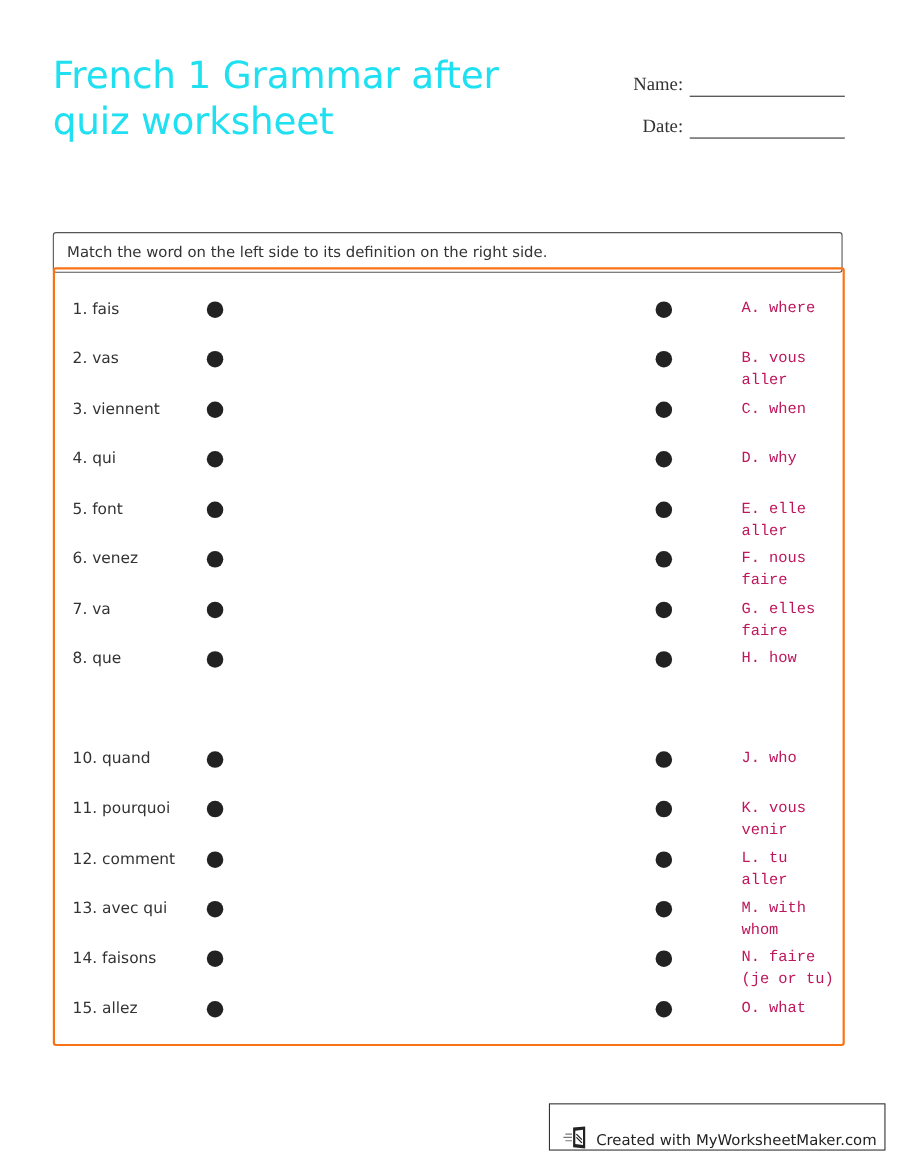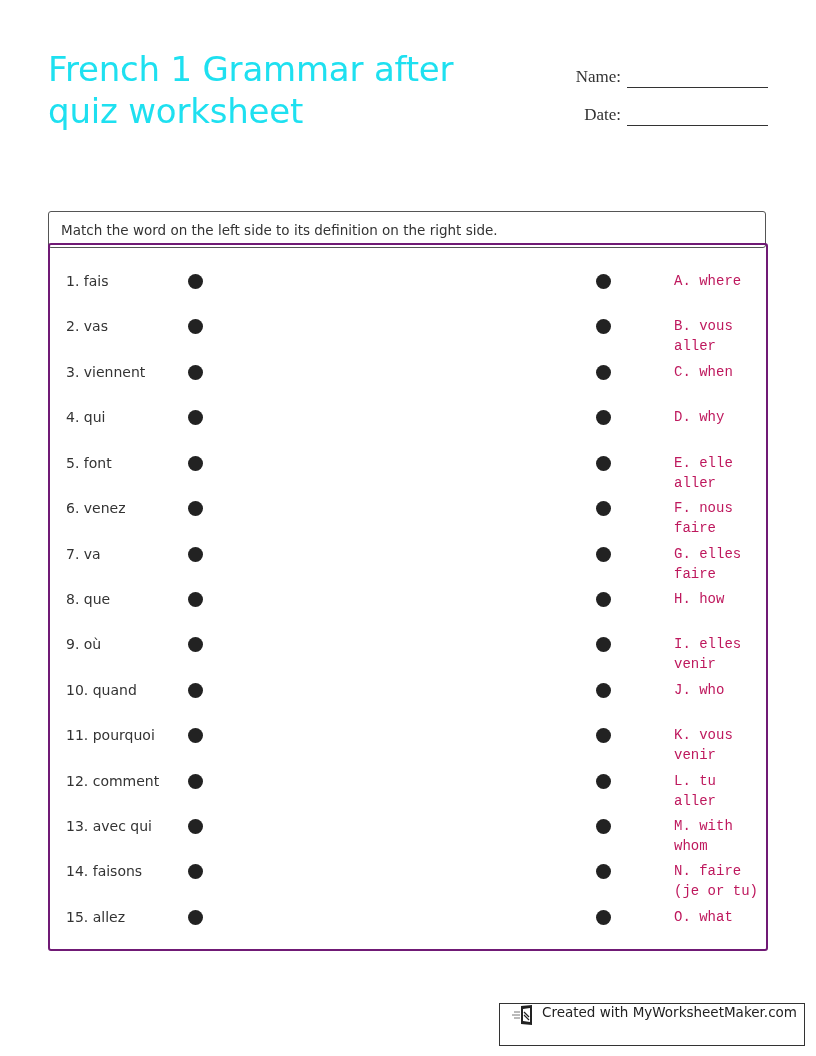--- a/index.html
+++ b/index.html
@@ -3,28 +3,28 @@
 <meta charset="utf-8">
 <style>
   html, body { margin: 0; padding: 0; background: #ffffff; }
   body { width: 816px; height: 1056px; position: relative; font-family: "DejaVu Sans", sans-serif; color: #333333; overflow: hidden; }
   .title { position: absolute; left: 48px; top: 48px; width: 470px; font-size: 34px; line-height: 42px; color: #1ee0f0; font-weight: normal; letter-spacing: -0.2px; }
   .fields { position: absolute; right: 48px; top: 50px; }
   .field-row { display: flex; align-items: flex-end; justify-content: flex-end; height: 38px; font-family: Liberation Serif, serif; }
   .field-label { font-size: 17px; color: #333; margin-right: 6px; line-height: 22px; }
   .field-line { width: 141px; border-bottom: 1.3px solid #333; height: 26px; }
   .instructions { position: absolute; left: 48px; top: 175px; width: 718px; height: 37px; border: 1px solid #555; border-radius: 3px; box-sizing: border-box; padding: 0 12px; font-size: 13.5px; line-height: 36px; color: #333; margin-top: 36px; }
-  .match-box { position: absolute; left: 48px; top: 243px; width: 720px; height: 708px; border: 2px solid #701a75; border-radius: 3px; box-sizing: border-box; }
+  .match-box { position: absolute; left: 48px; top: 243px; width: 720px; height: 708px; border: 2px solid #f97316; border-radius: 3px; box-sizing: border-box; }
   .row { position: absolute; left: 0; width: 100%; height: 20px; }
   .left-word { position: absolute; left: 16px; top: 0; font-size: 14px; line-height: 20px; color: #333; }
   .dot { position: absolute; width: 15px; height: 15px; border-radius: 50%; background: #222; top: 3px; }
   .dot.left { left: 138px; }
   .dot.right { left: 546px; }
   .right-def { position: absolute; left: 624px; top: 0; font-size: 14px; line-height: 20px; color: #be185d; font-family: Liberation Mono, monospace; }
-  .credit { position: absolute; left: 499px; top: 1003px; width: 306px; height: 43px; border: 1px solid #333; box-sizing: border-box; display: flex; align-items: flex-start; padding-left: 12px; }
+  .credit { position: absolute; left: 499px; top: 1003px; width: 306px; height: 43px; border: 1px solid #333; box-sizing: border-box; display: flex; align-items: flex-end; padding-left: 12px; }
   .credit-text { font-size: 13.5px; color: #222; margin-left: 6px; }
   .logo { width: 24px; height: 22px; display: inline-block; }
 </style>
 </head>
 <body>
 
 <div class="title">French 1 Grammar after quiz worksheet</div>
 
 <div class="fields">
   <div class="field-row">
@@ -81,26 +81,20 @@
     <span class="dot left"></span>
     <span class="dot right"></span>
     <span class="right-def">G. elles faire</span>
   </div>
   <div class="row" style="top:344px">
     <span class="left-word">8. que</span>
     <span class="dot left"></span>
     <span class="dot right"></span>
     <span class="right-def">H. how</span>
   </div>
-  <div class="row" style="top:389px">
-    <span class="left-word">9. où</span>
-    <span class="dot left"></span>
-    <span class="dot right"></span>
-    <span class="right-def">I. elles venir</span>
-  </div>
   <div class="row" style="top:435px">
     <span class="left-word">10. quand</span>
     <span class="dot left"></span>
     <span class="dot right"></span>
     <span class="right-def">J. who</span>
   </div>
   <div class="row" style="top:480px">
     <span class="left-word">11. pourquoi</span>
     <span class="dot left"></span>
     <span class="dot right"></span>

